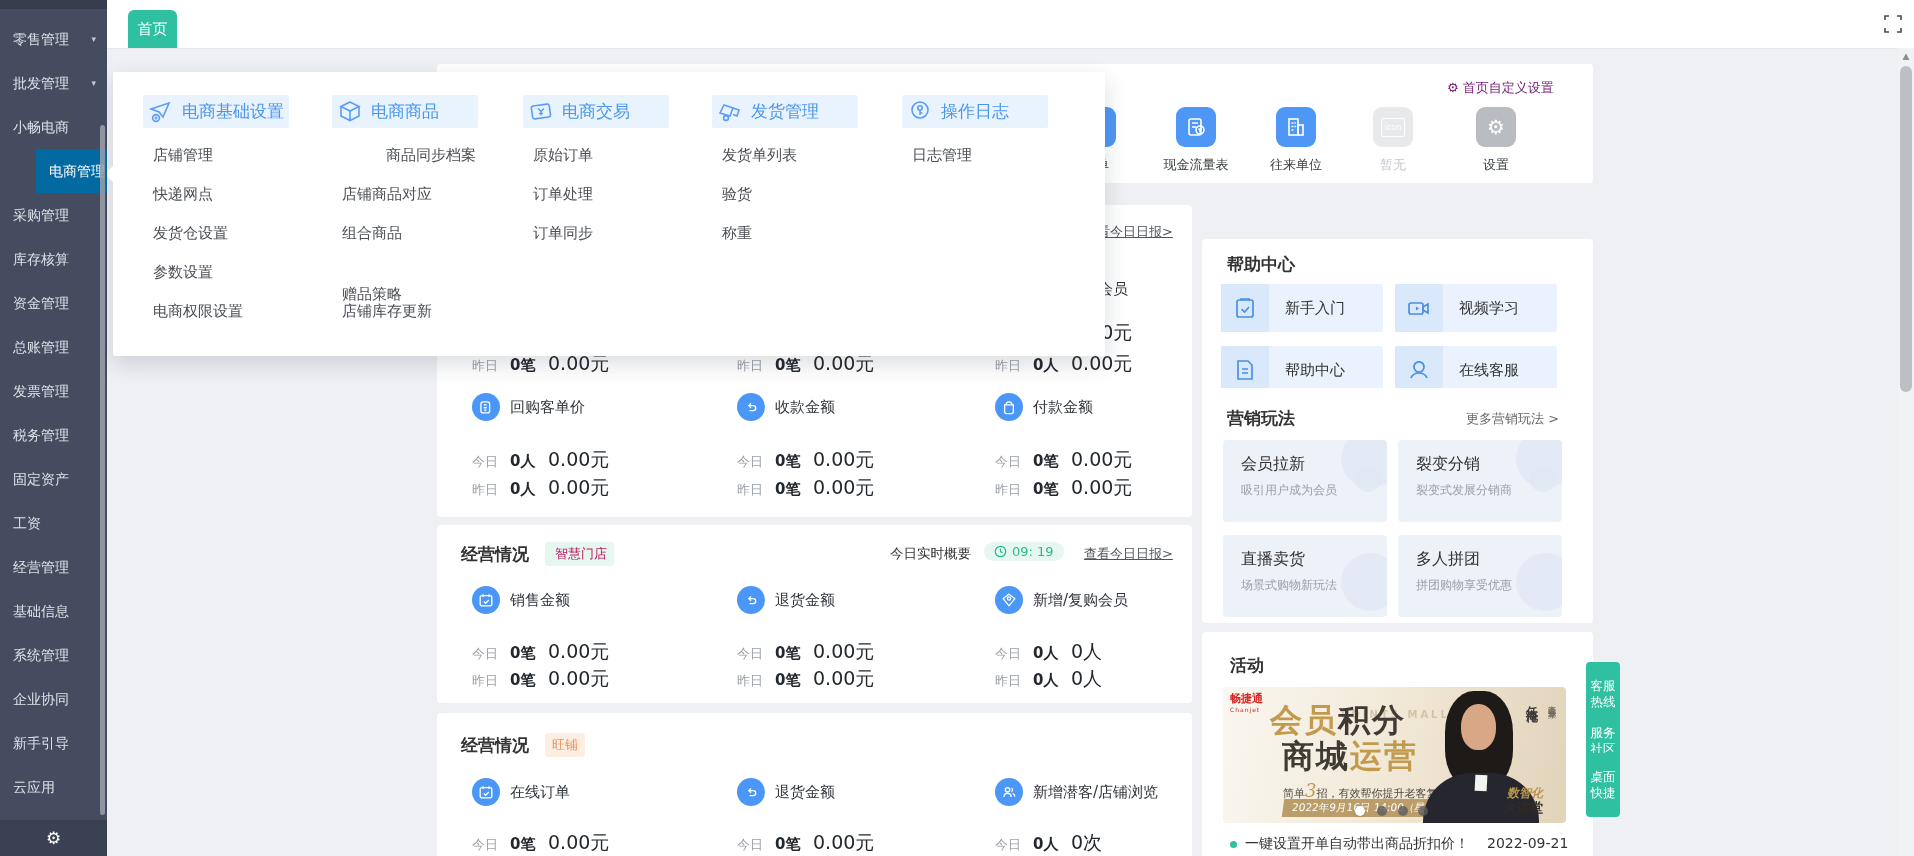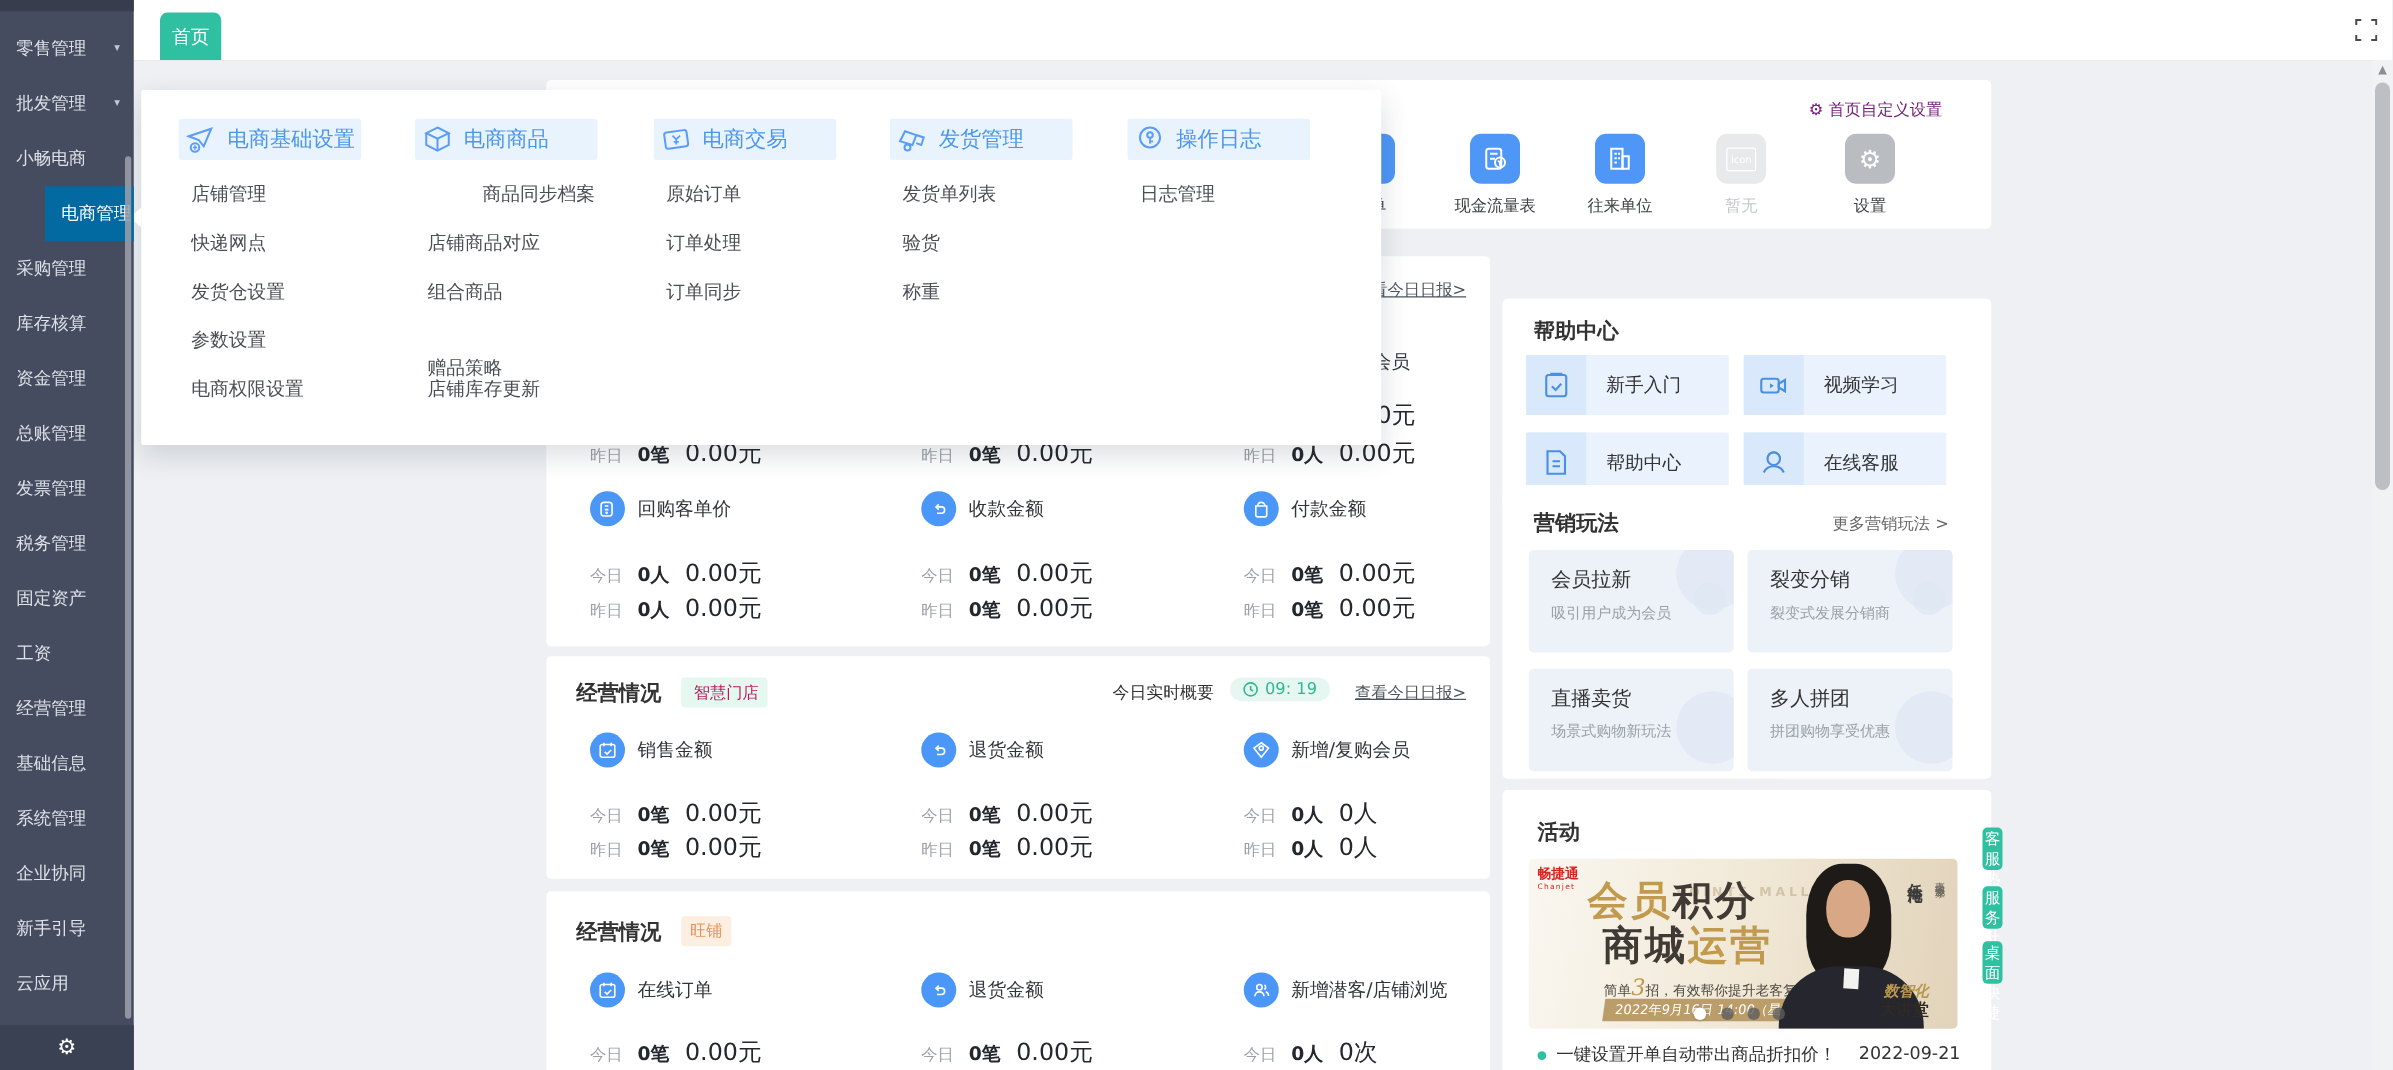--- a/index.html
+++ b/index.html
@@ -89,21 +89,21 @@
   .bn-speaker{position:absolute;left:300px;top:10px;writing-mode:vertical-rl;font-size:12px;font-weight:bold;color:#3a3a3a;letter-spacing:2px;}
   .bn-speaker2{position:absolute;left:322px;top:12px;writing-mode:vertical-rl;font-size:8px;color:#6f6a62;letter-spacing:1px;}
   .bn-brand{position:absolute;left:258px;top:98px;text-align:right;line-height:14px;white-space:nowrap;margin-left:23px;}
   .bn-brand .b1{font-size:12px;font-weight:bold;font-style:italic;color:#b9974f;}
   .bn-brand .b2{font-size:13px;font-weight:bold;color:#2f2a24;}
   .dot{position:absolute;width:10px;height:10px;border-radius:50%;cursor:pointer;z-index:5;}
   .news-dot{position:absolute;width:7px;height:7px;border-radius:50%;background:#2fc0a1;}
   .news-tx{position:absolute;font-size:14px;color:#333;white-space:nowrap;cursor:pointer;}
   .news-dt{position:absolute;font-size:14px;color:#333;}
   
-  .fbtn{position:absolute;left:1586px;width:16px;background:#2fc0a1;border-radius:4px;color:#fff;font-size:12.5px;text-align:center;padding:1px 0;line-height:16px;z-index:40;cursor:pointer;}
+  .fbtn{position:absolute;left:1586px;width:34px;background:#2fc0a1;border-radius:4px;color:#fff;font-size:12.5px;text-align:center;padding:16px 0;line-height:16px;z-index:40;cursor:pointer;}
 </style>
 </head>
 <body>
 
 <div id="app">
 
   <div id="topbar">
     <div id="hometab">首页</div>
     <div id="fsicon">
       <svg width="18" height="18" viewBox="0 0 18 18" fill="none" stroke="#4a4a4a" stroke-width="1.6">

